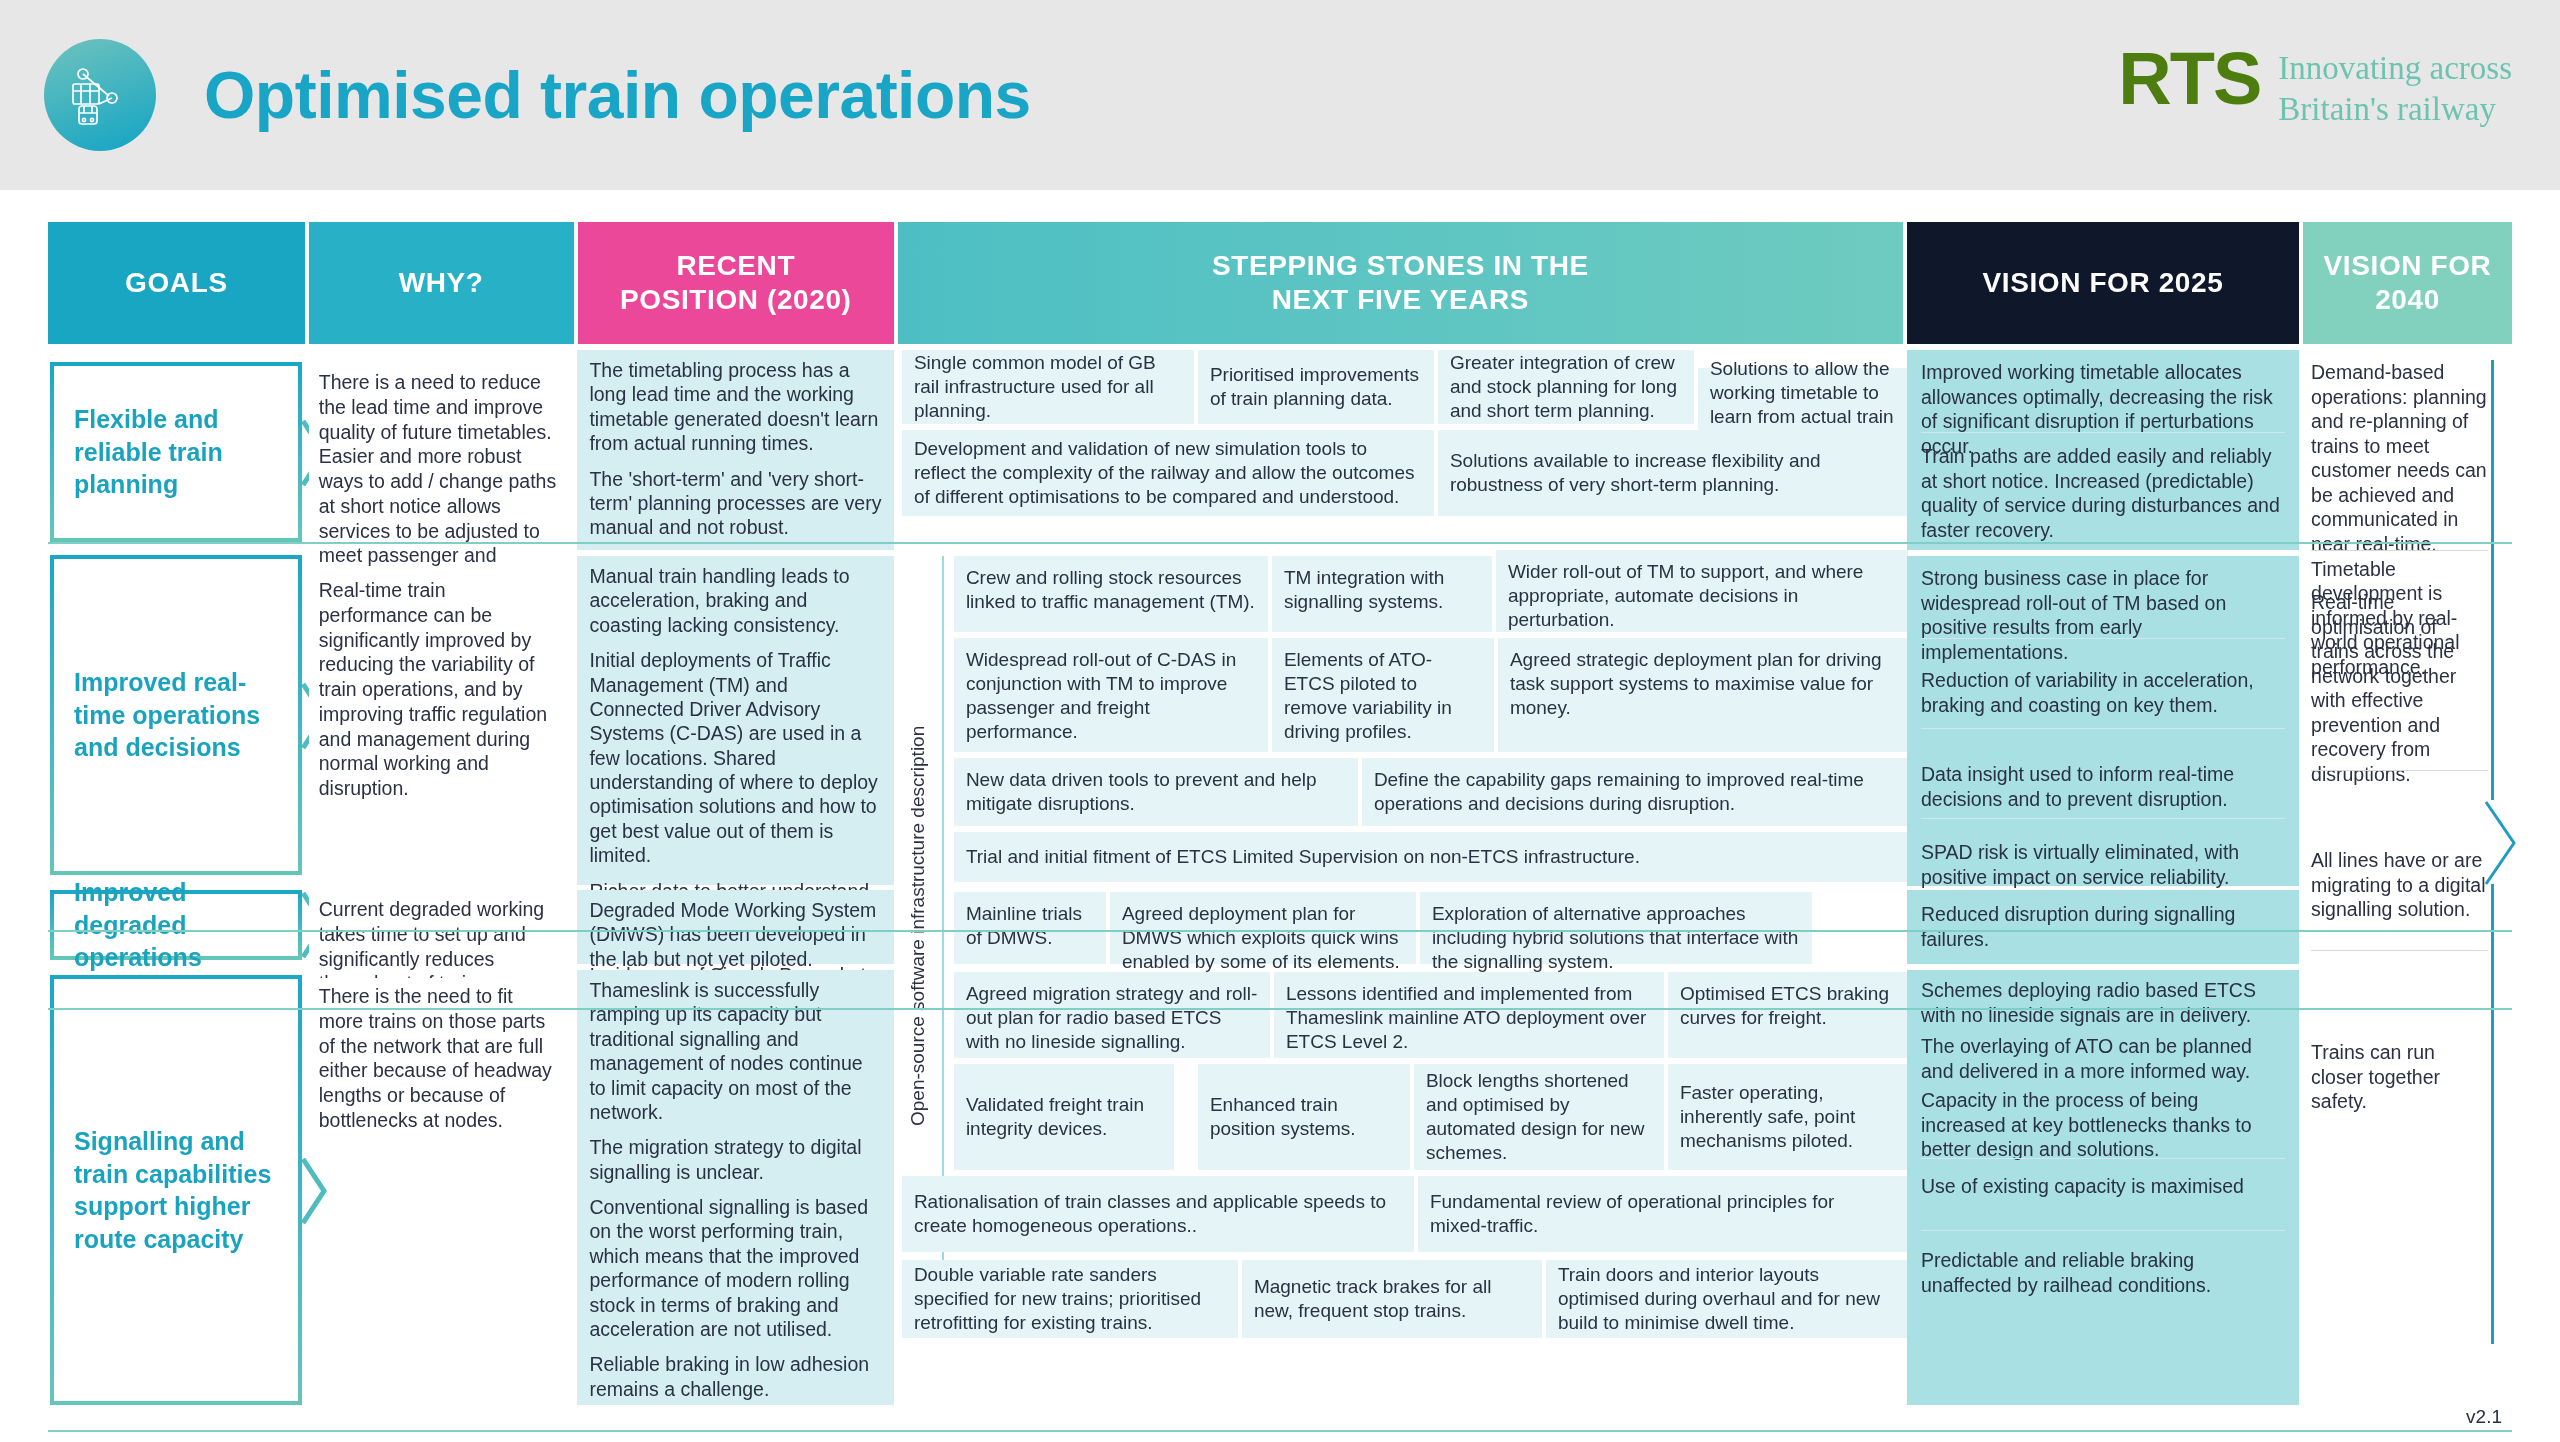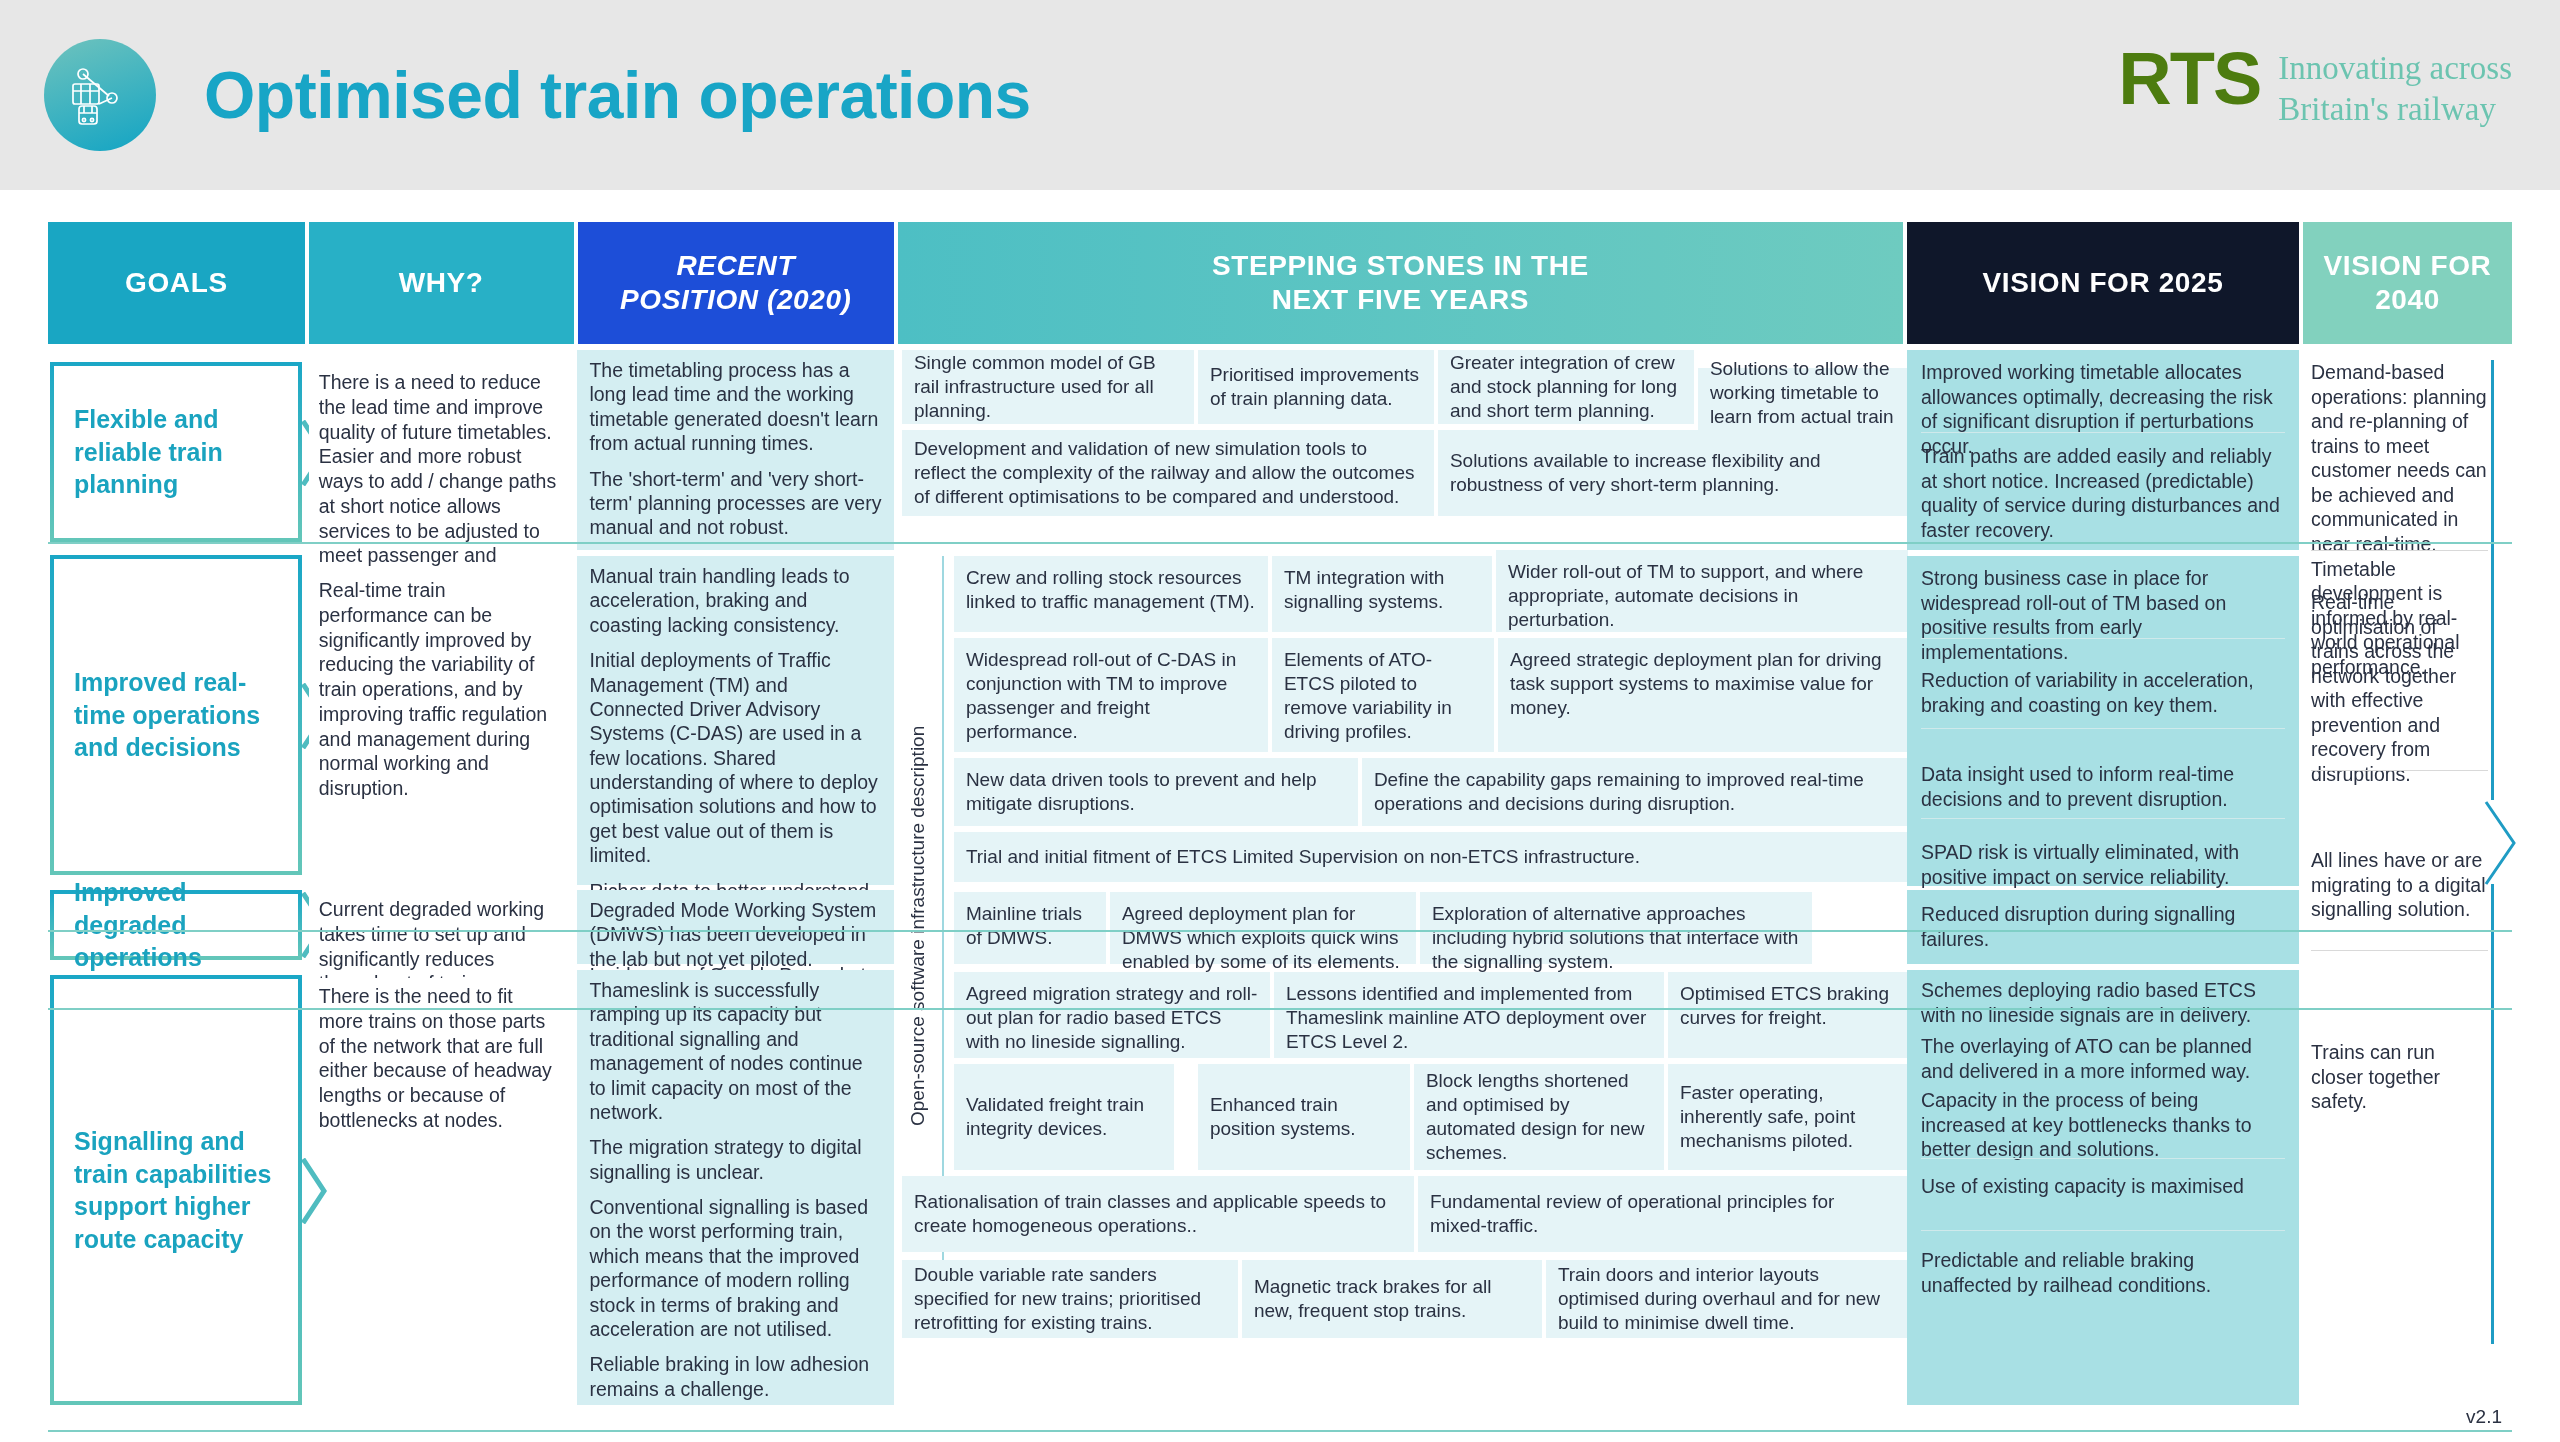--- a/index.html
+++ b/index.html
@@ -81,21 +81,21 @@
     letter-spacing: 0.6px;
     display: flex;
     align-items: center;
     justify-content: center;
     text-align: center;
     line-height: 1.22;
     padding: 0 10px;
   }
   .h-goals    { width: 258px; background: #19a6c3; }
   .h-why      { width: 266px; background: #28b0c6; }
-  .h-recent   { width: 318px; background: #1d4ed8; font-style: italic; }
+  .h-recent   { width: 318px; background: #ec4899; }
   .h-stones   { width: 1010px; background: linear-gradient(90deg,#4dbfc4 0%, #6ecbc0 100%); }
   .h-v2025    { width: 394px; background: #0f172a; }
   .h-v2040    { width: 210px; background: #82d1be; }
 
   
   .grid-body {
     display: flex;
     gap: 4px;
     margin-top: 6px;
     height: 1075px;

